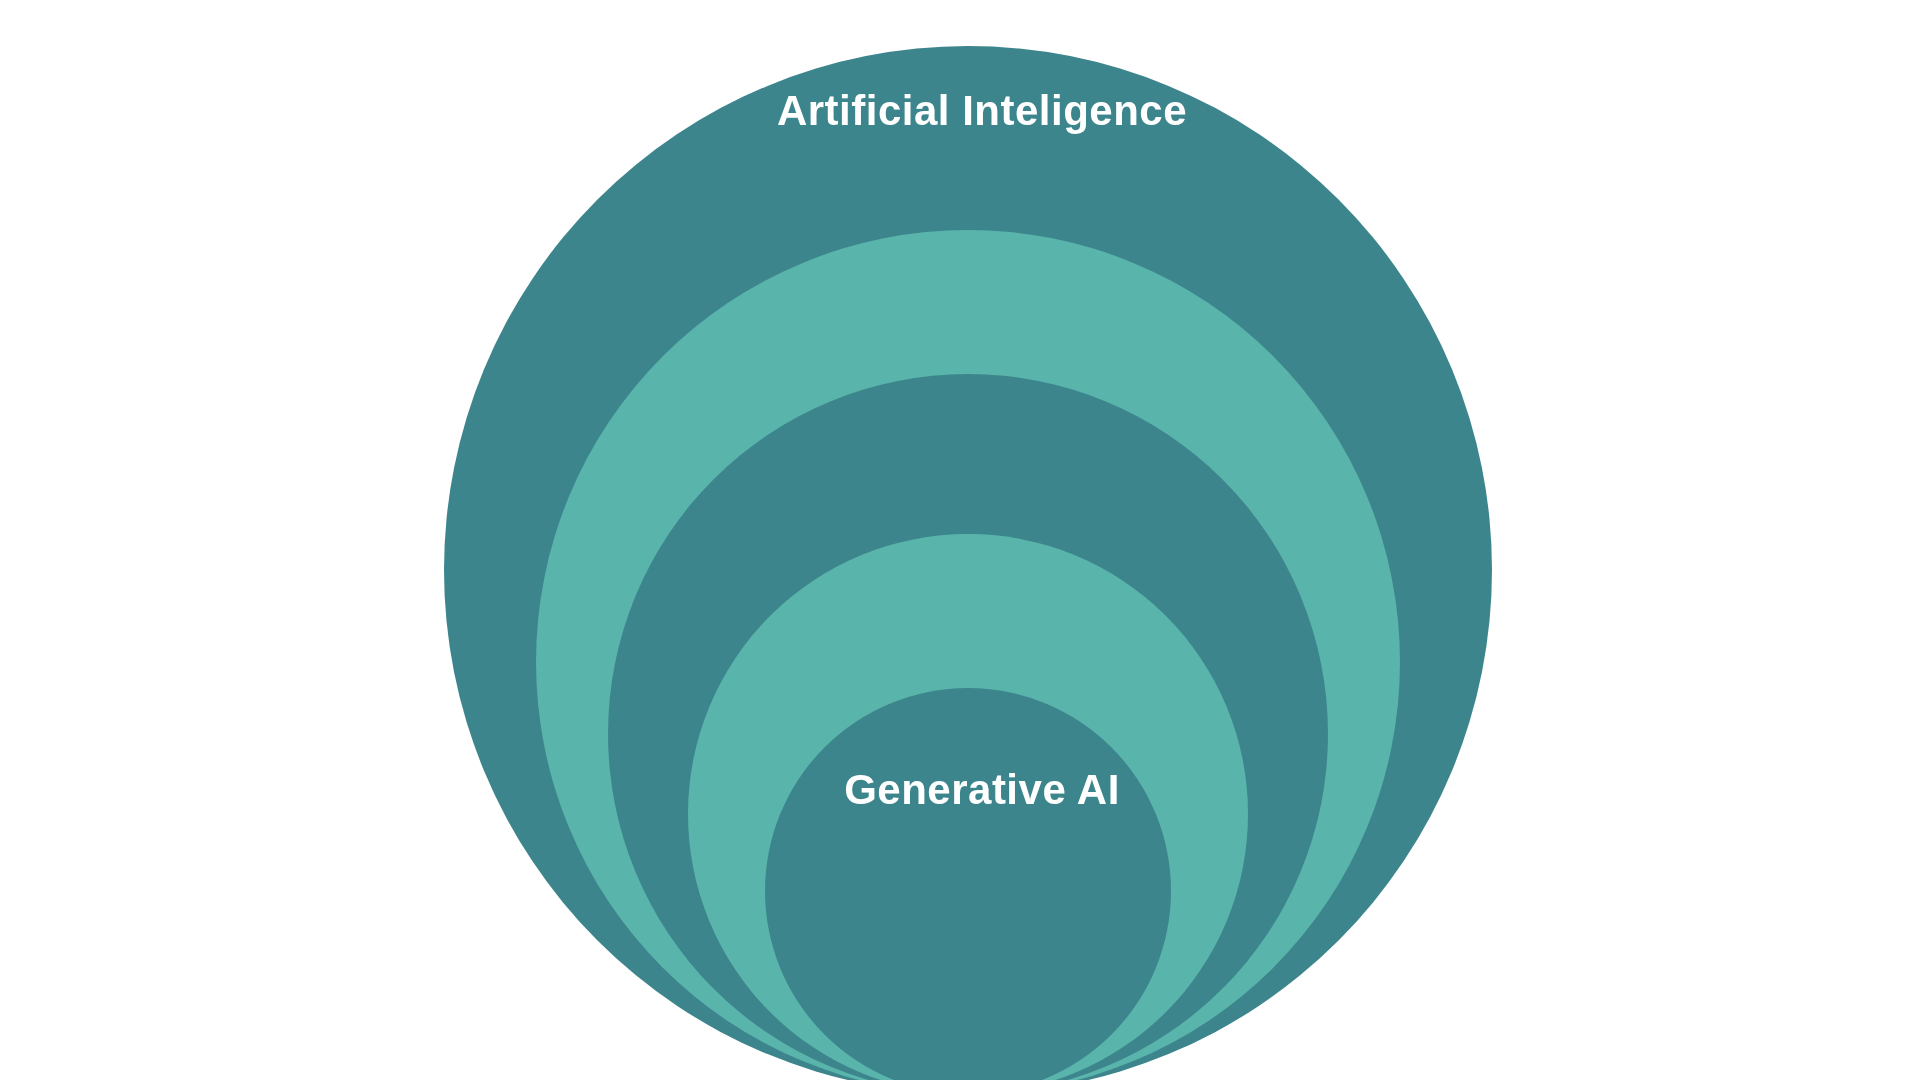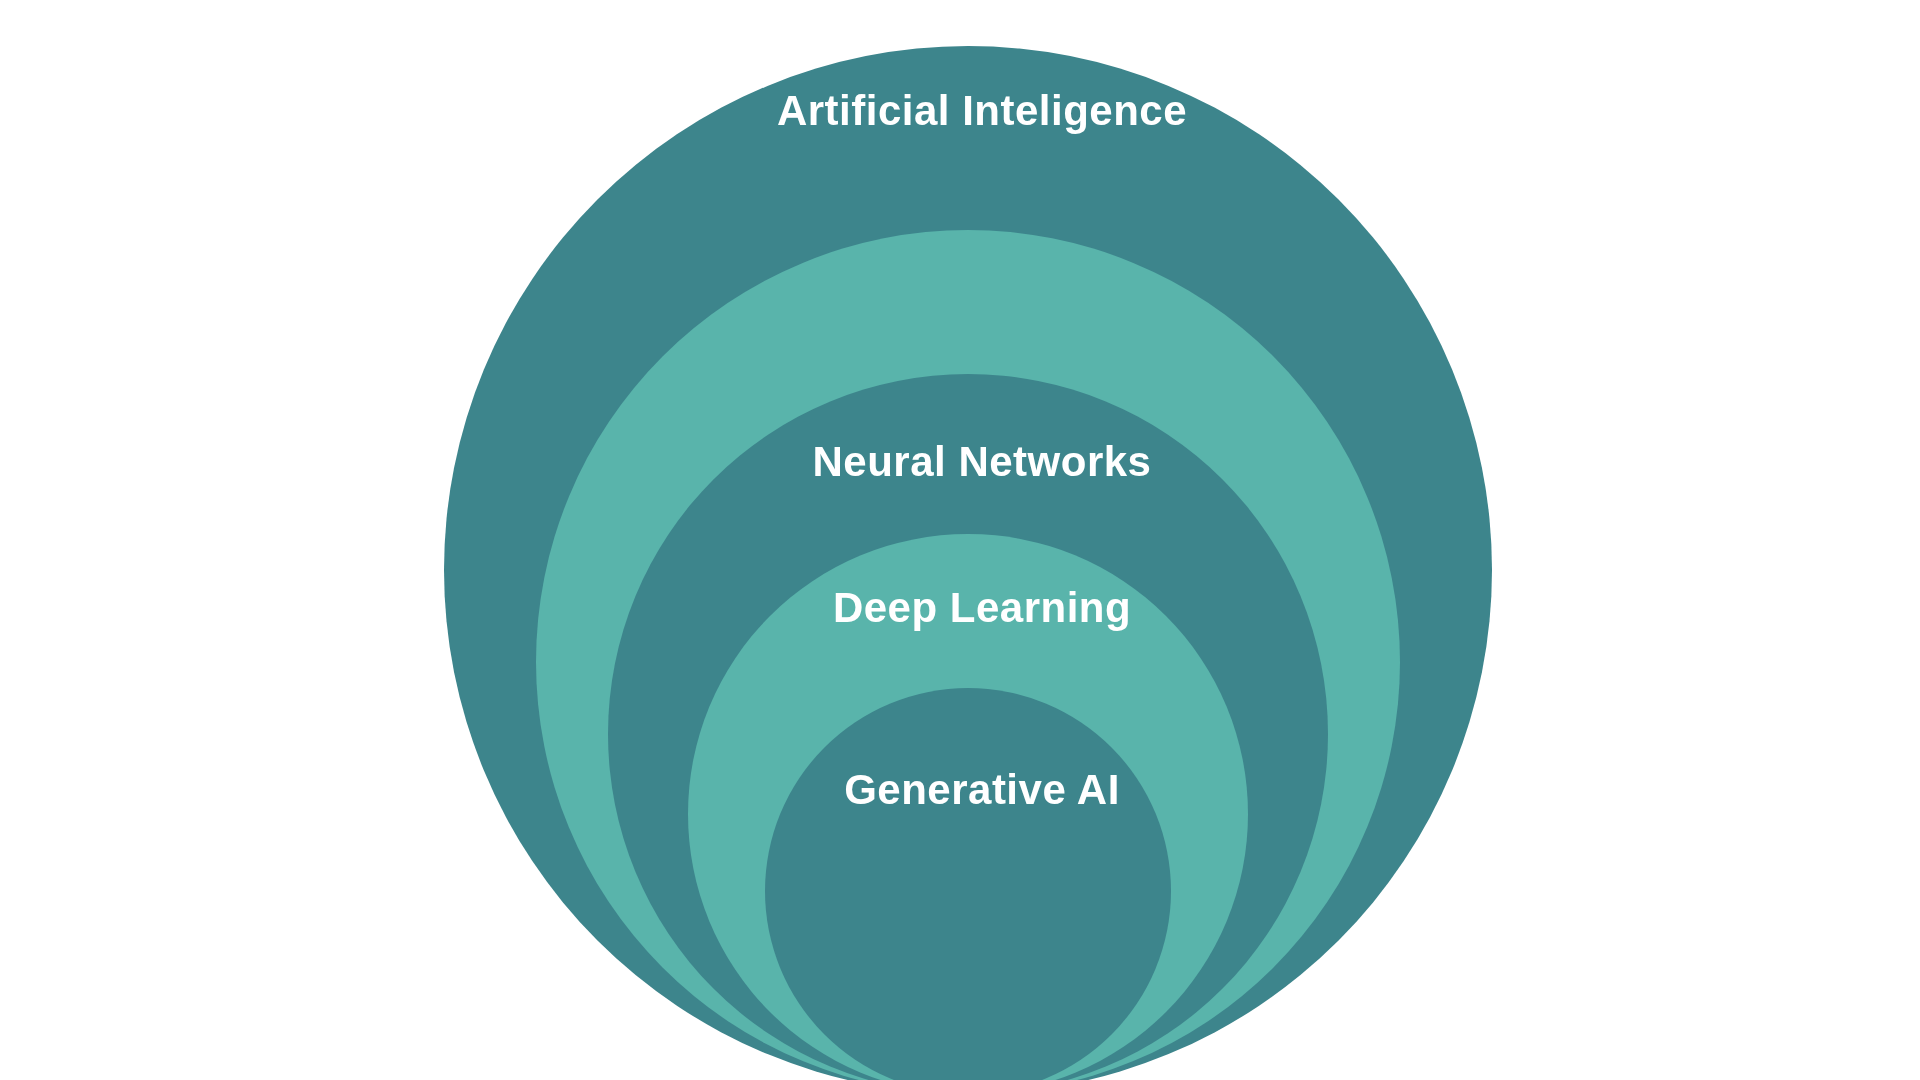--- a/index.html
+++ b/index.html
@@ -59,17 +59,15 @@
 
 <div class="canvas">
 
   <div class="circle c1 fill-dark"></div>
   <div class="circle c2 fill-light"></div>
   <div class="circle c3 fill-dark"></div>
   <div class="circle c4 fill-light"></div>
   <div class="circle c5 fill-dark"></div>
 
   <div class="ring-label l1">Artificial Inteligence</div>
-  <div class="ring-label l3">Neural Networks</div>
-  <div class="ring-label l4">Deep Learning</div>
   <div class="ring-label l5">Generative AI</div>
 
 </div>
 
 </body></html>

